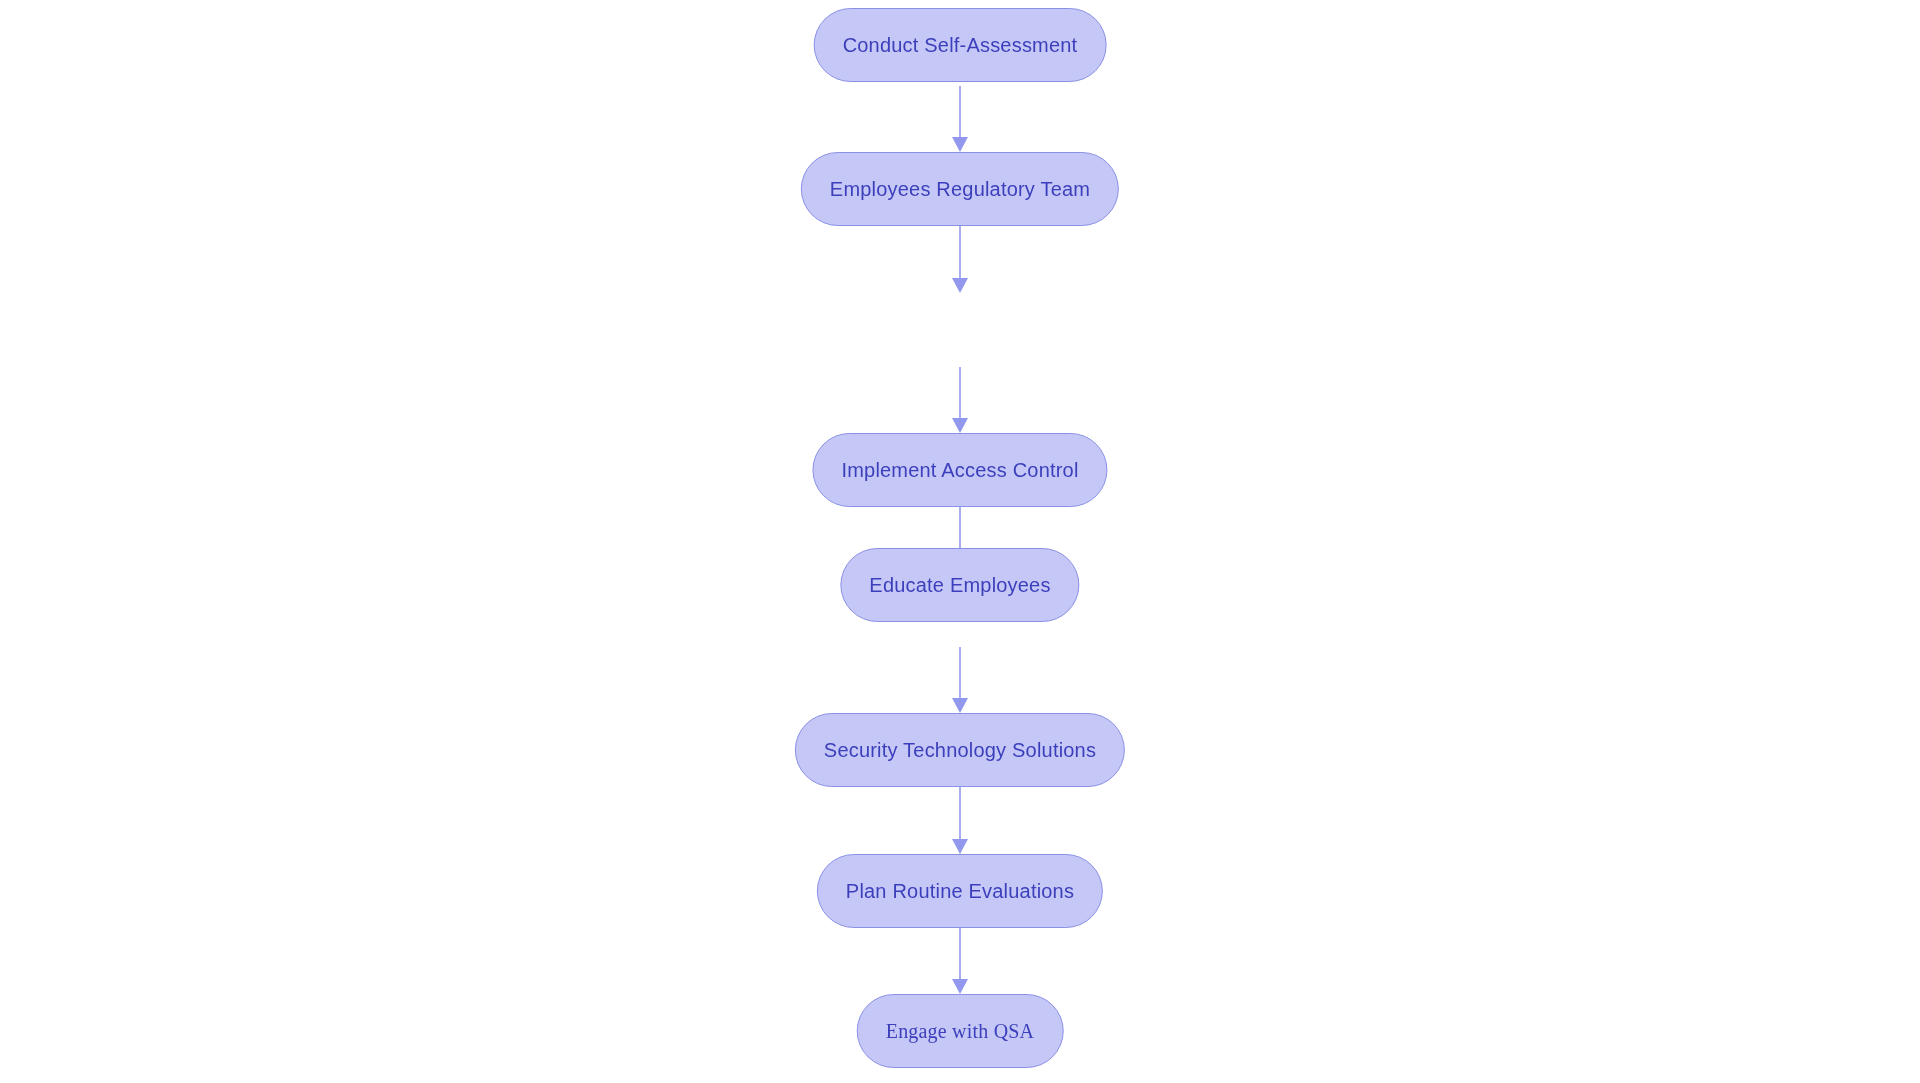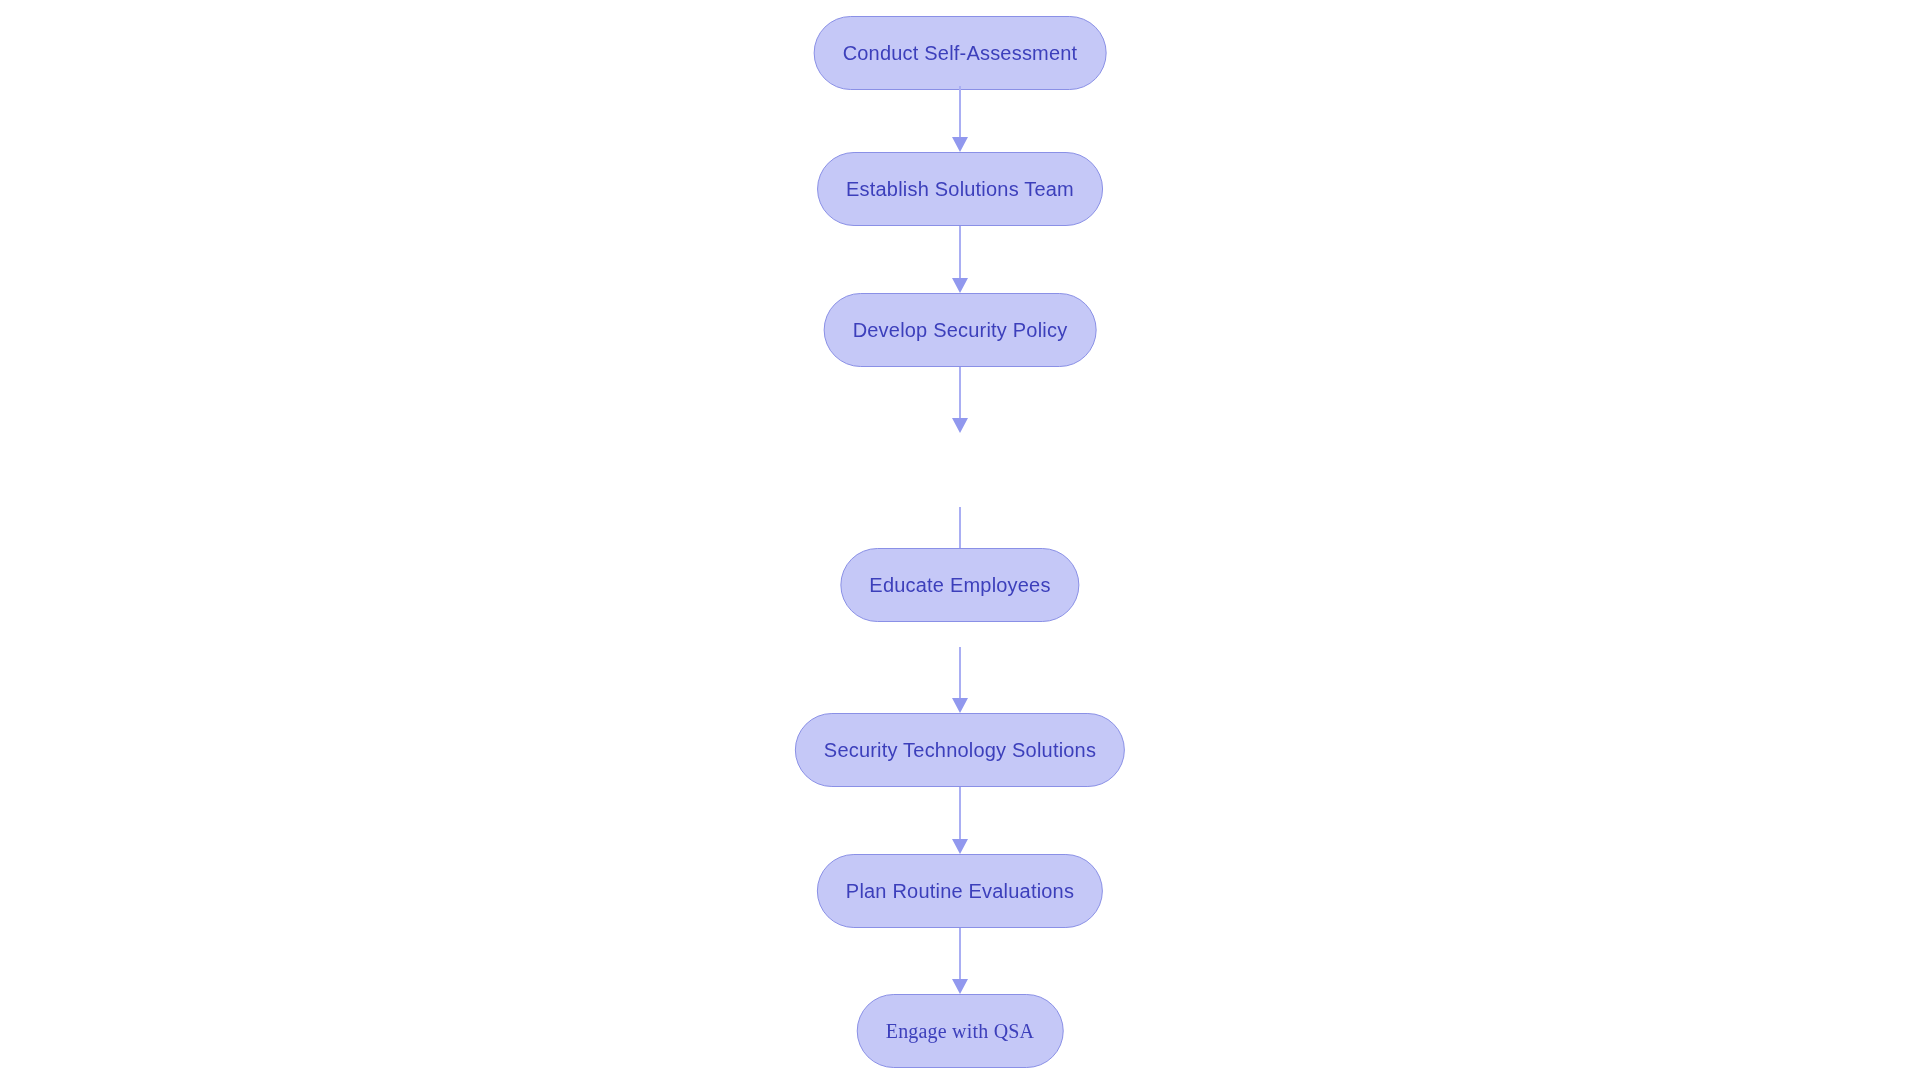--- a/index.html
+++ b/index.html
@@ -24,21 +24,21 @@
     background: var(--node-fill, #c5c8f7);
     border: 1.5px solid var(--node-border, #8a90e6);
     color: var(--node-text, #3c3fbb);
     font-size: 20px;
     letter-spacing: 0.2px;
     white-space: nowrap;
     display: flex;
     align-items: center;
     justify-content: center;
   }
-  .n1 { top: 16px;  }
+  .n1 { top: 8px;  }
   .n2 { top: 152px; }
   .n3 { top: 293px; }
   .n4 { top: 433px; }
   .n5 { top: 548px; }
   .n6 { top: 713px; }
   .n7 { top: 854px; text-align: right; }
   .n8 { top: 994px; font-family: Liberation Serif, serif; }
 
   .arrow {
     position: absolute;
@@ -77,37 +77,37 @@
   <div class="node n1">
     <span>Conduct Self-Assessment</span>
   </div>
 
   <div class="arrow a1">
     <div class="shaft"></div>
     <div class="head"></div>
   </div>
 
   <div class="node n2">
-    <span>Establish Solutions Team</span>
+    <span>Employees Regulatory Team</span>
   </div>
 
   <div class="arrow a2">
     <div class="shaft"></div>
     <div class="head"></div>
   </div>
 
-  <div class="node n3">
-    <span>Develop Security Policy</span>
-  </div>
 
   <div class="arrow a3">
     <div class="shaft"></div>
     <div class="head"></div>
   </div>
 
+  <div class="node n4">
+    <span>Implement Access Control</span>
+  </div>
 
   <div class="arrow a4">
     <div class="shaft"></div>
     <div class="head"></div>
   </div>
 
   <div class="node n5">
     <span>Educate Employees</span>
   </div>
 

